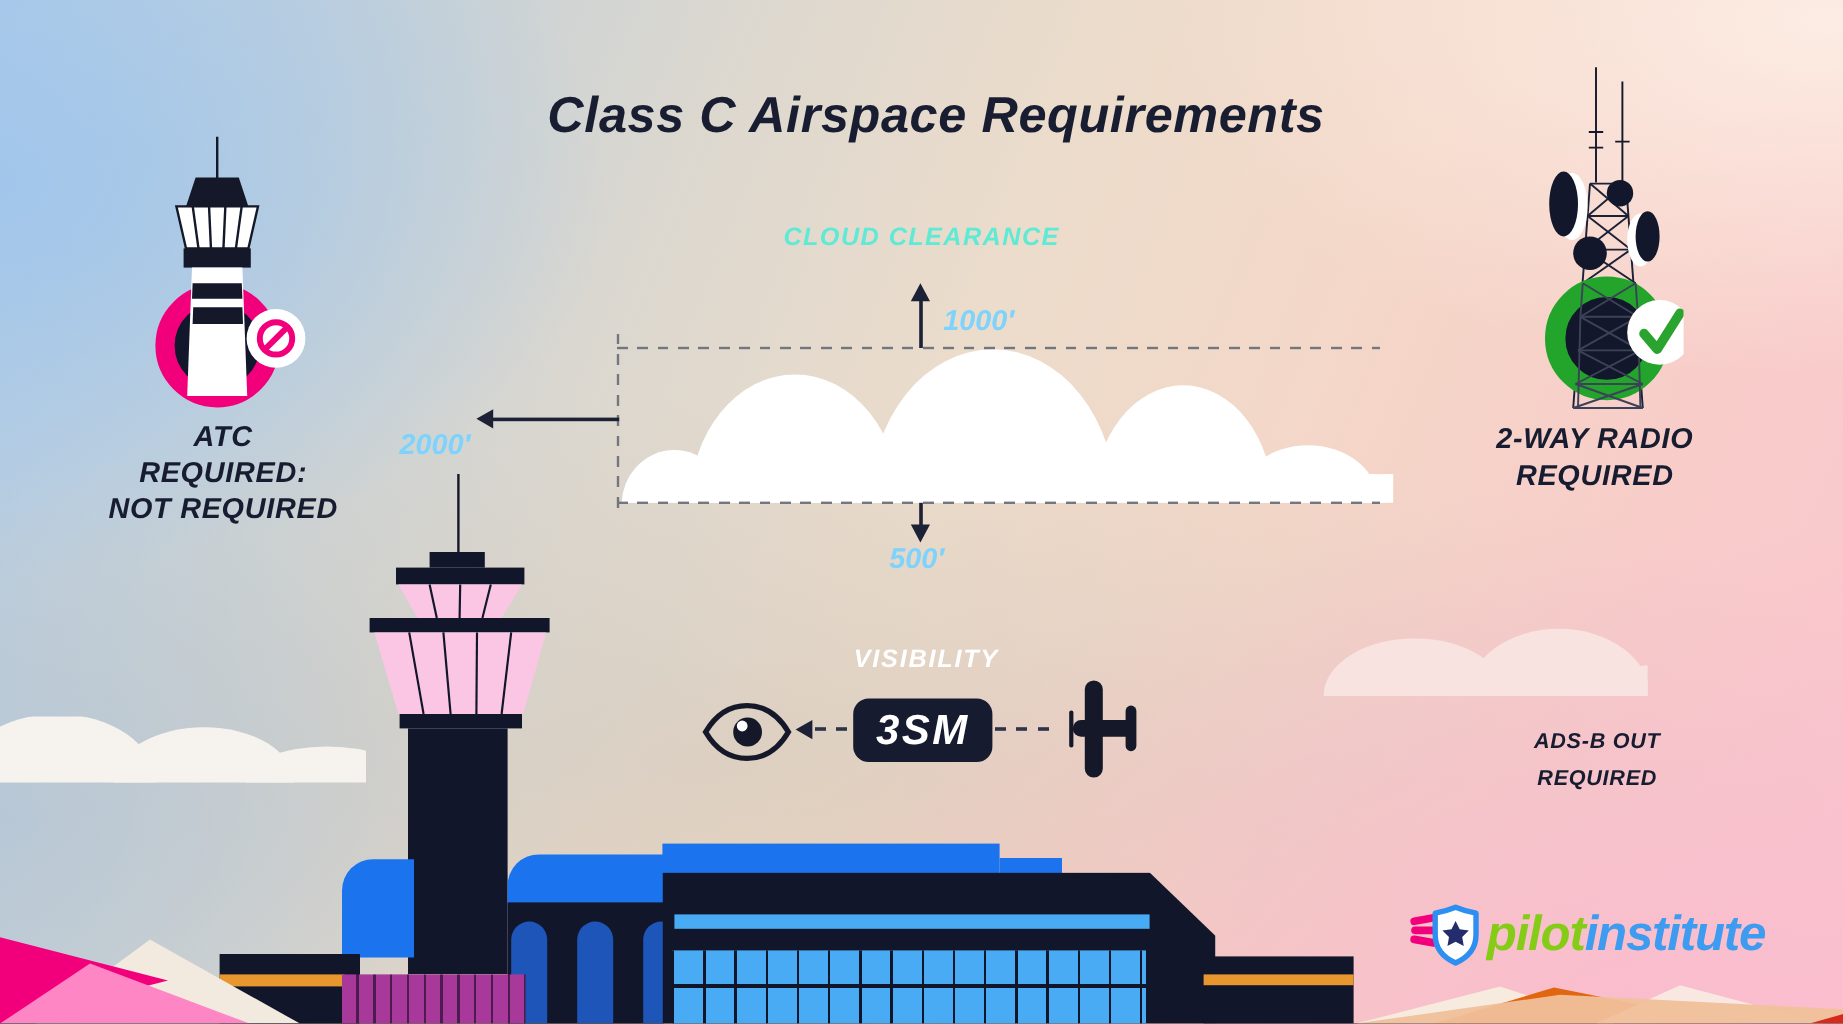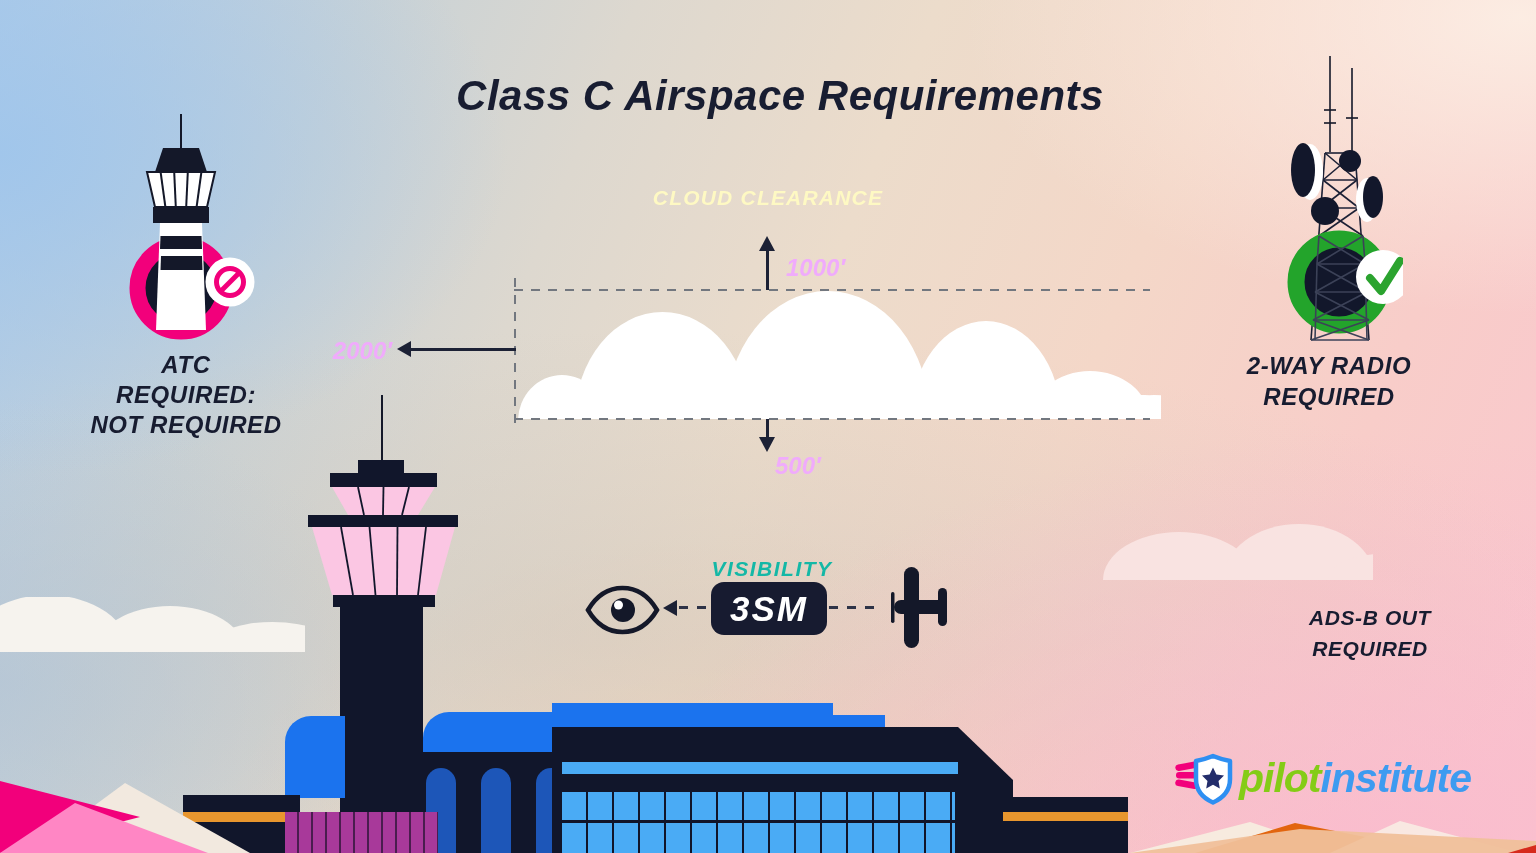--- a/index.html
+++ b/index.html
@@ -10,39 +10,39 @@
       radial-gradient(900px 480px at 99% 2%, rgba(252,238,228,.95), rgba(252,238,228,0) 62%),
       radial-gradient(1050px 620px at 88% 100%, rgba(250,185,206,.8), rgba(250,185,206,0) 68%),
       radial-gradient(820px 520px at 0% 18%, rgba(158,197,236,.85), rgba(158,197,236,0) 62%),
       radial-gradient(700px 460px at 0% 80%, rgba(176,195,214,.6), rgba(176,195,214,0) 60%),
       radial-gradient(1400px 430px at 40% 74%, rgba(203,196,186,.45), rgba(203,196,186,0) 70%),
       radial-gradient(900px 520px at 50% 100%, rgba(246,204,173,.5), rgba(246,204,173,0) 62%),
       linear-gradient(112deg,#aecbe8 0%,#c9d2d6 20%,#ddd8cf 34%,#ecdccb 50%,#f4d7c8 66%,#f8cdc9 82%,#fac6ce 100%);}
   .abs{position:absolute;}
   .title{left:280px;top:72px;width:1000px;text-align:center;font-size:42px;font-weight:700;
     color:#181d31;letter-spacing:.5px;}
-  .label{font-weight:700;color:#fef9c3;}
+  .label{font-weight:700;color:#5eead4;}
   .sideText{text-align:center;font-size:24px;font-weight:700;line-height:30px;letter-spacing:.6px;}
   
   .dashH{height:2px;background:repeating-linear-gradient(90deg,#72777f 0 9px,transparent 9px 17px);}
   .dashV{width:2px;background:repeating-linear-gradient(180deg,#72777f 0 9px,transparent 9px 17px);}
   .dashHd{height:3px;background:repeating-linear-gradient(90deg,#2e3347 0 9px,transparent 9px 18px);}
   .arrowLine{background:#1c2135;}
   .headUp{width:0;height:0;border-left:8px solid transparent;border-right:8px solid transparent;border-bottom:15px solid #1c2135;}
   .headDown{width:0;height:0;border-left:8px solid transparent;border-right:8px solid transparent;border-top:15px solid #1c2135;}
   .headLeft{width:0;height:0;border-top:8px solid transparent;border-bottom:8px solid transparent;border-right:14px solid #1c2135;}
-  .measure{font-size:24px;font-weight:700;color:#f0abfc;}
+  .measure{font-size:24px;font-weight:700;color:#7dd3fc;}
   
   .cloudBox{overflow:hidden;}
   .bump{position:absolute;border-radius:50%;background:#fff;}
   .skybump{position:absolute;border-radius:50%;}
   
   .badge{background:#171b30;border-radius:13px;display:flex;align-items:center;justify-content:center;
     color:#fff;font-size:35px;font-weight:700;letter-spacing:2px;}
-  .visLabel{font-size:21px;font-weight:700;letter-spacing:1.5px;color:#14b8a6;text-align:center;margin-top:19px;}
+  .visLabel{font-size:21px;font-weight:700;letter-spacing:1.5px;color:#ffffff;text-align:center;}
   
   .navy{background:#11162b;}
   .blue{background:#1b73ee;}
   .lblue{background:#4aabf5;}
   .orange{background:#e8962e;}
   .windows{background-color:#4aabf5;
     background-image:repeating-linear-gradient(90deg,#11152a 0 2px,rgba(0,0,0,0) 2px 26px),
       repeating-linear-gradient(180deg,rgba(0,0,0,0) 0 28px,#11152a 28px 31px,rgba(0,0,0,0) 31px 61px);}
   .purpleStripes{background:repeating-linear-gradient(90deg,#a8399a 0 12px,#4a1d4e 12px 14px);}
   .arch{position:absolute;top:16px;bottom:0;width:30px;background:#1d56b8;border-radius:15px 15px 0 0;}
@@ -111,25 +111,25 @@
   <div class="abs dashH" style="left:514px;top:289px;width:636px;"></div>
   <div class="abs dashH" style="left:514px;top:418px;width:636px;"></div>
   <div class="abs dashV" style="left:514px;top:278px;height:150px;"></div>
 
   <div class="abs headUp" style="left:759px;top:236px;"></div>
   <div class="abs arrowLine" style="left:766px;top:249px;width:2.5px;height:41px;"></div>
   <div class="abs measure" style="left:786px;top:254px;">1000′</div>
 
   <div class="abs arrowLine" style="left:766px;top:419px;width:2.5px;height:19px;"></div>
   <div class="abs headDown" style="left:759px;top:437px;"></div>
-  <div class="abs measure" style="left:775px;top:452px;">500′</div>
+  <div class="abs measure" style="left:741px;top:452px;">500′</div>
 
   <div class="abs arrowLine" style="left:408px;top:348px;width:108px;height:2.5px;"></div>
   <div class="abs headLeft" style="left:397px;top:341px;"></div>
-  <div class="abs measure" style="left:330px;top:337px;width:62px;text-align:right;">2000′</div>
+  <div class="abs measure" style="left:330px;top:357px;width:62px;text-align:right;">2000′</div>
 
   <svg class="abs" style="left:1283px;top:48px;" width="120" height="300" viewBox="0 0 120 300">
     <g stroke="#141829" stroke-width="1.6" fill="none">
       <path d="M47,8 V104"></path>
         <path d="M69,20 V110"></path>
       <path d="M41,62 H53"></path>
         <path d="M41,75 H53"></path>
         <path d="M63,70 H75"></path>
     </g>
     <g stroke="#1c2136" stroke-width="1.6" fill="none">
@@ -198,21 +198,21 @@
 
   <div class="abs dashHd" style="left:829px;top:606px;width:54px;"></div>
 
   <svg class="abs" style="left:878px;top:565px;" width="78" height="85" viewBox="0 0 78 85">
     <rect x="13" y="27" width="3.5" height="31" rx="1.7" fill="#141829"></rect>
     <rect x="16" y="35" width="52" height="14" rx="7" fill="#141829"></rect>
     <rect x="26" y="2" width="15" height="81" rx="7.5" fill="#141829"></rect>
     <rect x="60" y="23" width="9" height="38" rx="4.5" fill="#141829"></rect>
   </svg>
 
-  <div class="abs sideText" style="left:1270px;top:602px;width:200px;font-size:21px;line-height:31px;">
+  <div class="abs sideText" style="left:1231px;top:602px;width:200px;font-size:18px;line-height:31px;">
     <div>ADS-B OUT</div>
     <div>REQUIRED</div>
   </div>
 
   <svg class="abs" style="left:302px;top:392px;" width="160" height="420" viewBox="0 0 160 420">
     <line x1="80" y1="3" x2="80" y2="70" stroke="#141829" stroke-width="2"></line>
     <rect x="56" y="68" width="46" height="13" fill="#11162b"></rect>
     <rect x="28" y="81" width="107" height="14" fill="#11162b"></rect>
     <polygon points="30,95 133,95 116,123 46,123" fill="#fbc6e3"></polygon>
     <g stroke="#11162b" stroke-width="1.8">

